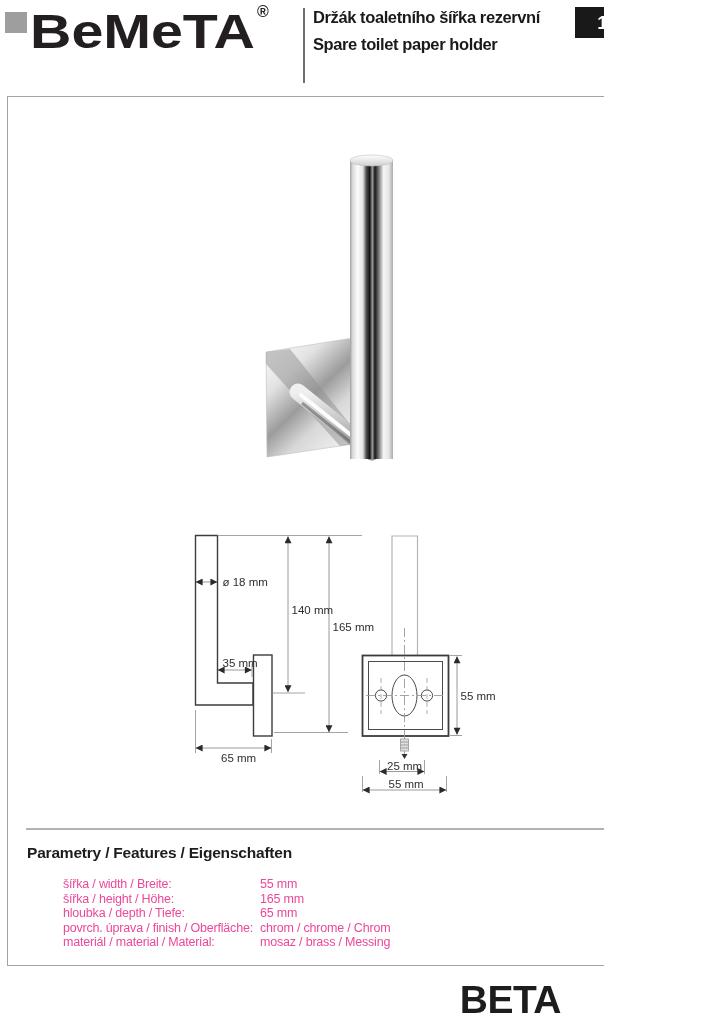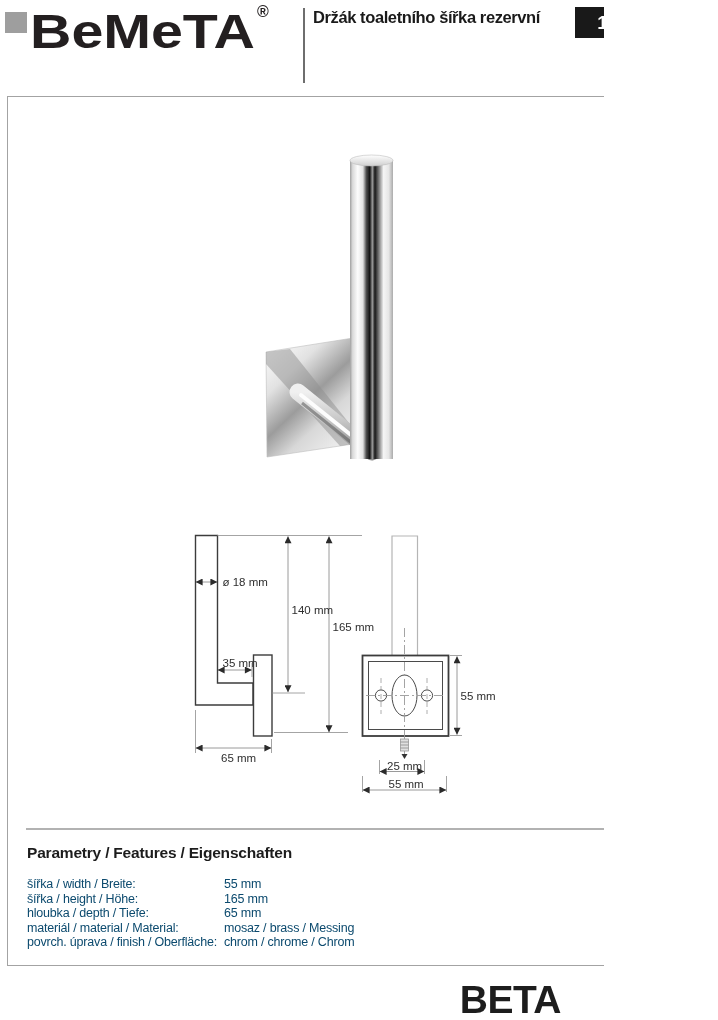--- a/index.html
+++ b/index.html
@@ -22,21 +22,21 @@
 
   
   .content-box{left:7px;top:96px;width:668px;height:870px;border:1.5px solid #a3a3a3;
                box-sizing:border-box;background:#fff;}
   .param-sep{left:26px;top:828px;width:629px;height:1.5px;background:#b2b2b2;}
 
   
   .param-heading{left:27px;top:844px;font-size:15.5px;font-weight:bold;color:#1c1c1c;
                  letter-spacing:-0.2px;}
   .param-rows{left:27px;top:877px;width:620px;}
-  .param-row{display:flex;line-height:14.6px;font-size:12.5px;color:#0c4a6e;}
+  .param-row{display:flex;line-height:14.6px;font-size:12.5px;color:#ec4899;margin-left:36px;}
   .param-label{width:197px;letter-spacing:-0.2px;}
   .param-value{letter-spacing:-0.2px;}
 
   
   .photo-svg{left:230px;top:130px;width:190px;height:350px;}
   .drawing-svg{left:168px;top:520px;width:352px;height:285px;}
   .drawing-svg text{font-family:"Liberation Sans",sans-serif;font-size:11.5px;fill:#2e2e2e;}
 
   .series-name{right:43px;top:978px;font-size:39px;font-weight:bold;color:#1d1d1d;
                letter-spacing:-0.5px;}
@@ -48,20 +48,21 @@
 
   <div class="abs logo-square"></div>
   <svg class="abs logo-svg" viewBox="0 0 232 56">
     <text x="0" y="48" font-size="49" textLength="225" lengthAdjust="spacingAndGlyphs">BeMeTA</text>
   </svg>
   <span class="abs reg-mark">®</span>
   <div class="abs header-divider"></div>
 
   <div class="abs titles">
     <div class="title-line">Držák toaletního šířka rezervní</div>
+    <div class="title-line">Spare toilet paper holder</div>
   </div>
 
   <div class="abs code-badge">
     <span>132112032</span>
   </div>
 
   <div class="abs content-box"></div>
 
   <svg class="abs photo-svg" viewBox="230 130 190 350">
     <defs>
@@ -189,24 +190,24 @@
     </div>
     <div class="param-row">
       <span class="param-label">šířka / height / Höhe:</span>
       <span class="param-value">165 mm</span>
     </div>
     <div class="param-row">
       <span class="param-label">hloubka / depth / Tiefe:</span>
       <span class="param-value">65 mm</span>
     </div>
     <div class="param-row">
+      <span class="param-label">povrch. úprava / finish / Oberfläche:</span>
+      <span class="param-value">chrom / chrome / Chrom</span>
+    </div>
+    <div class="param-row">
       <span class="param-label">materiál / material / Material:</span>
       <span class="param-value">mosaz / brass / Messing</span>
     </div>
-    <div class="param-row">
-      <span class="param-label">povrch. úprava / finish / Oberfläche:</span>
-      <span class="param-value">chrom / chrome / Chrom</span>
-    </div>
   </div>
 
   <div class="abs series-name">BETA</div>
 
 </div>
 
 </body></html>

